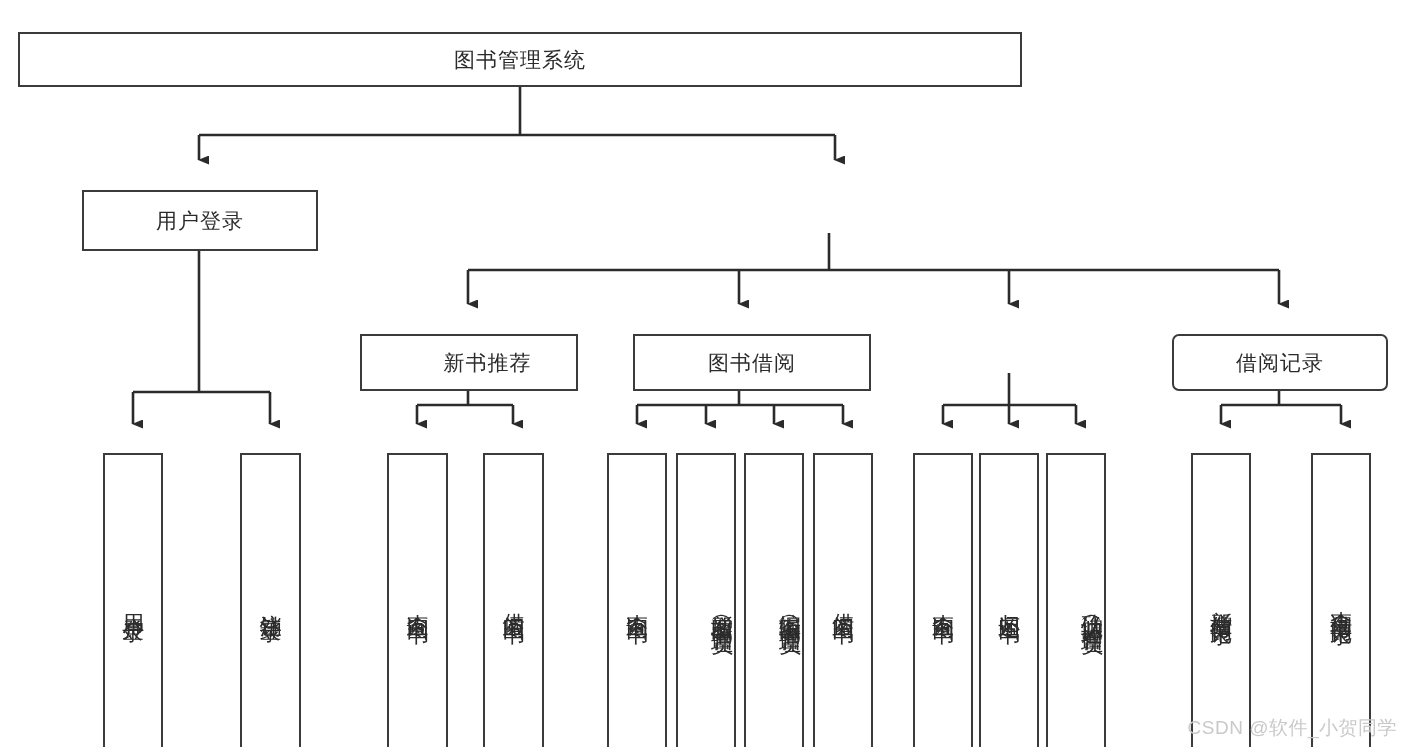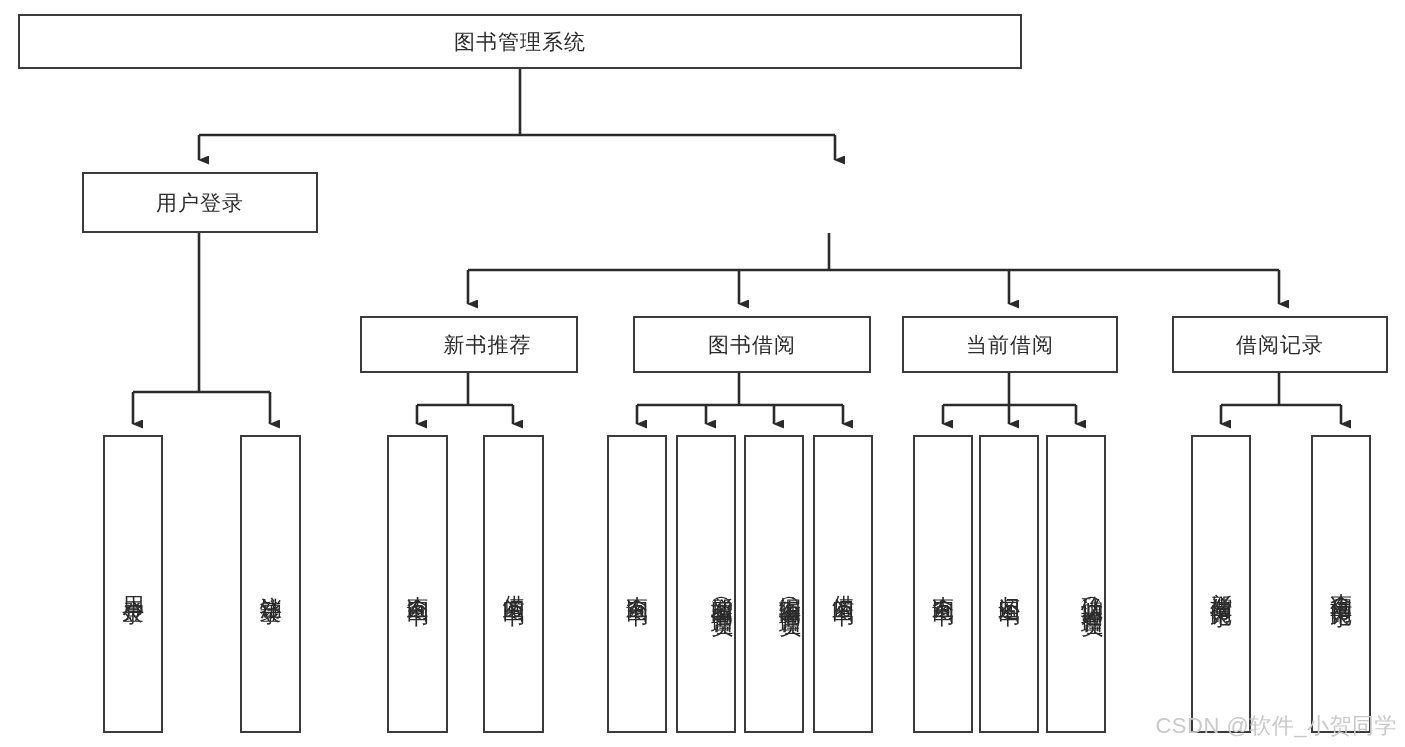--- a/index.html
+++ b/index.html
@@ -28,20 +28,21 @@
   .node {
     position: absolute;
     box-sizing: border-box;
     background: #ffffff;
     border: 2px solid #3b3b3b;
     display: flex;
     align-items: center;
     justify-content: center;
     color: #2b2b2b;
     z-index: 2;
+    margin-top: 18px;
   }
   .node-h {
     font-size: 21px;
     letter-spacing: 1px;
     white-space: nowrap;
   }
   .node-v {
     writing-mode: vertical-rl;
     text-orientation: upright;
     font-size: 22px;
@@ -52,21 +53,21 @@
     justify-content: center;
   }
   .node-v.mid {
     align-items: center;
     padding-top: 0;
   }
   .watermark {
     position: absolute;
     right: 8px;
     bottom: 6px;
-    font-size: 22px;
+    font-size: 19px;
     color: #c9c9c9;
     letter-spacing: 0.5px;
     white-space: nowrap;
     z-index: 5;
   }
 </style>
 </head>
 <body>
 
 <div id="canvas">
@@ -128,24 +129,21 @@
   <div class="node node-h" style="left:82px; top:172px; width:236px; height:61px;">
     <span>用户登录</span>
   </div>
 
   <div class="node node-h" style="left:360px; top:316px; width:218px; height:57px;padding-left:37px;">
     <span>新书推荐</span>
   </div>
   <div class="node node-h" style="left:633px; top:316px; width:238px; height:57px;">
     <span>图书借阅</span>
   </div>
-  <div class="node node-h" style="left:902px; top:316px; width:216px; height:57px;">
-    <span>当前借阅</span>
-  </div>
-  <div class="node node-h" style="left:1172px; top:316px; width:216px; height:57px;">
+  <div class="node node-h" style="left:1172px; top:316px; width:216px; height:57px;border-radius:7px;">
     <span>借阅记录</span>
   </div>
 
   <div class="node node-v mid" style="left:103px; top:435px; width:60px; height:298px;">
     <span>用户登录</span>
   </div>
   <div class="node node-v mid" style="left:240px; top:435px; width:61px; height:298px;">
     <span>注销登录</span>
   </div>
 

